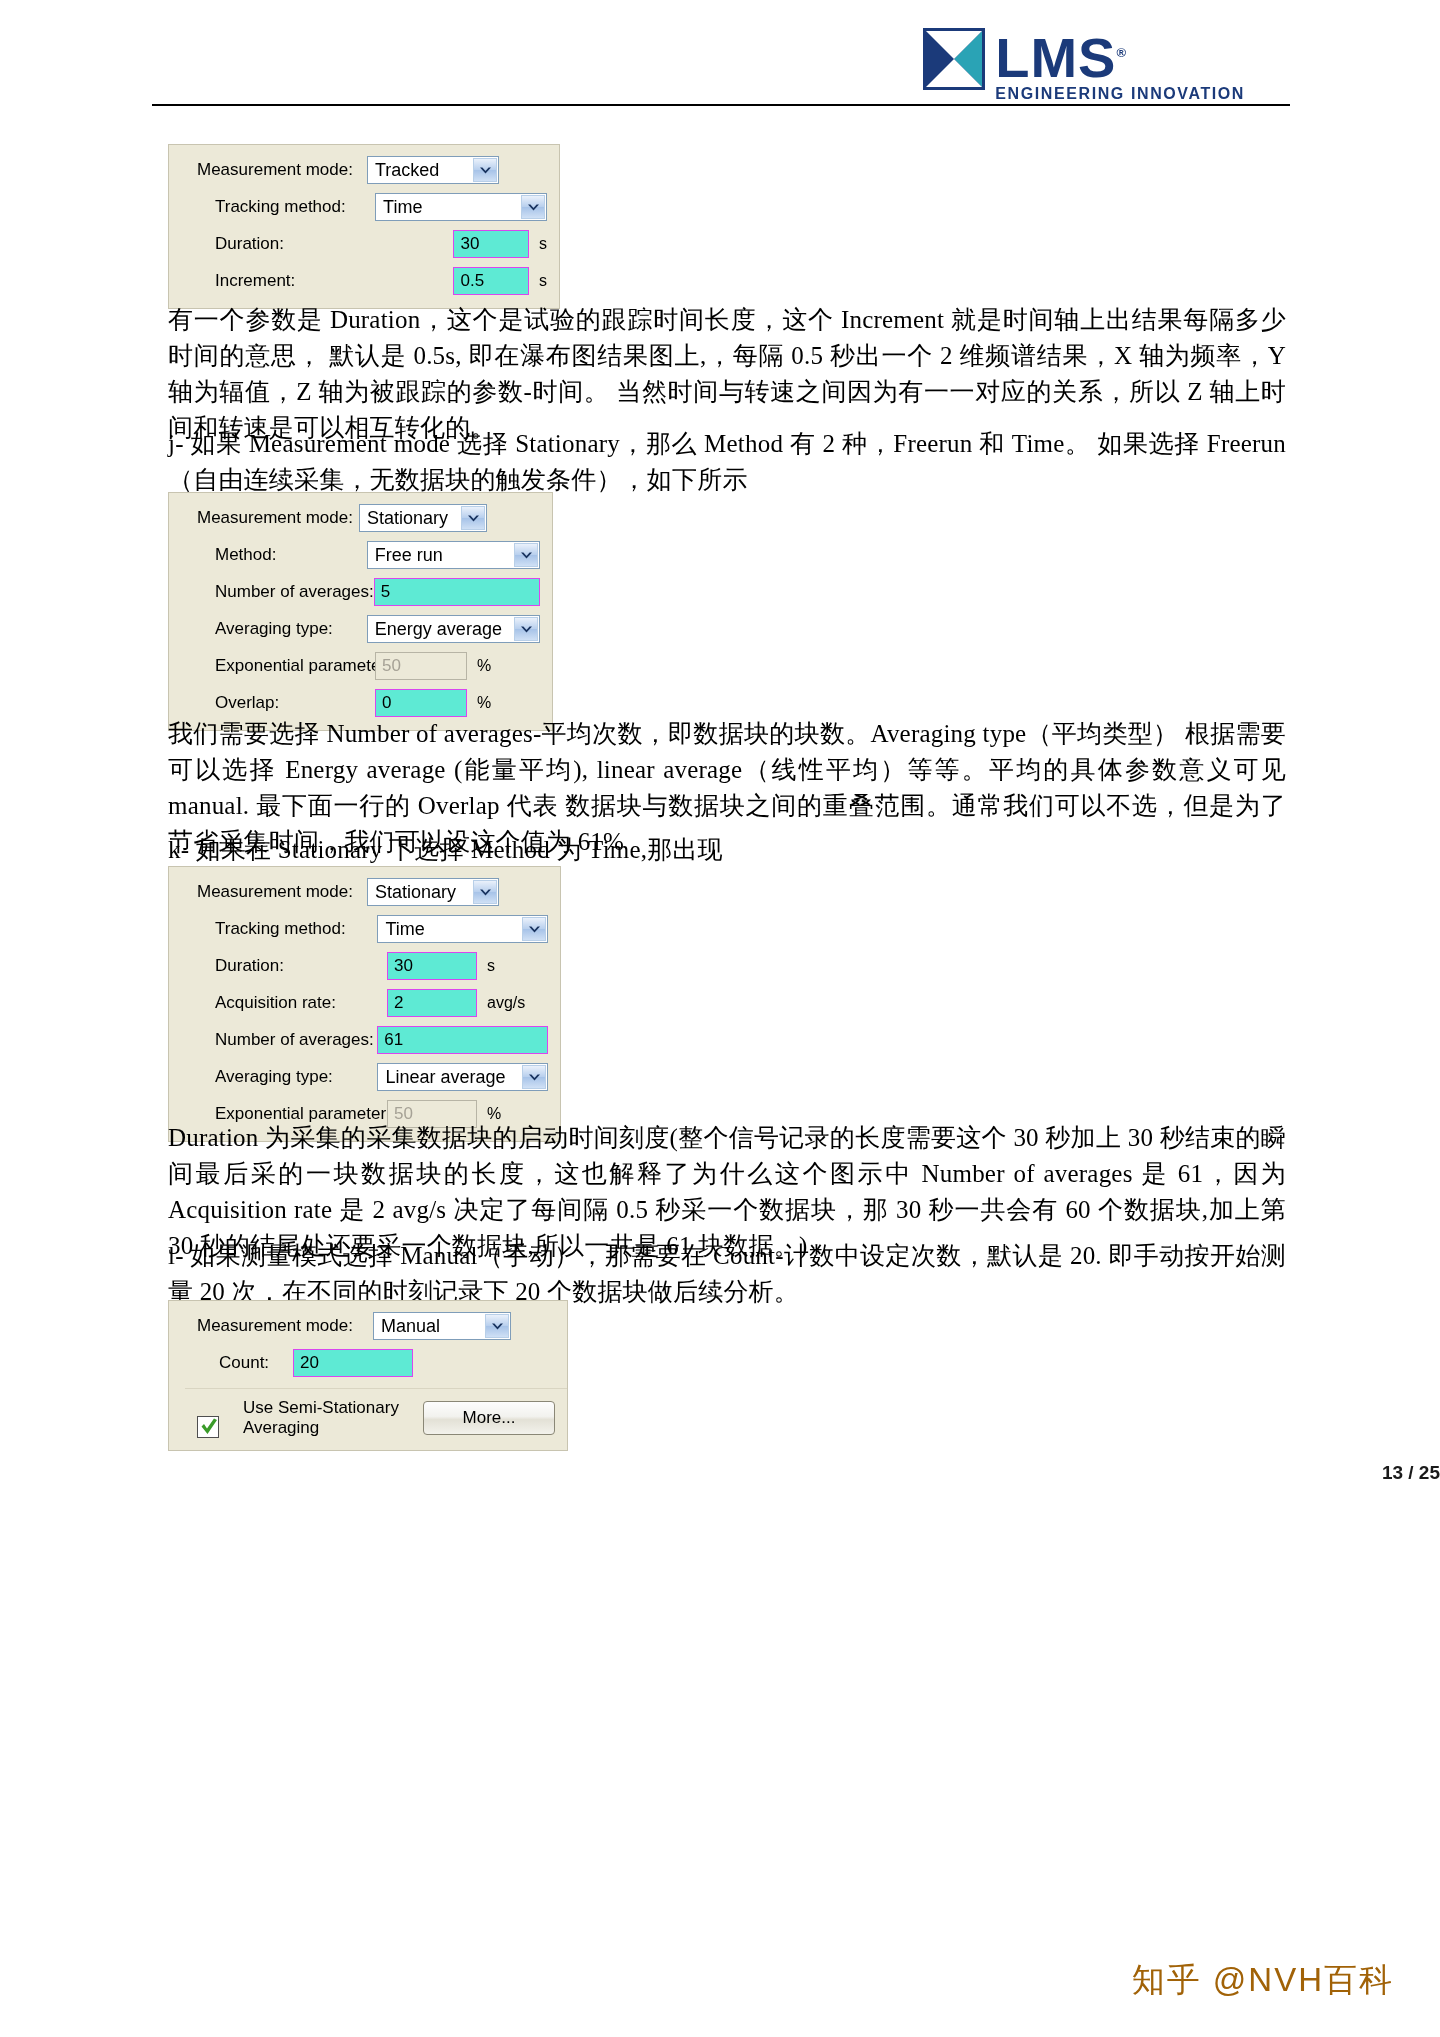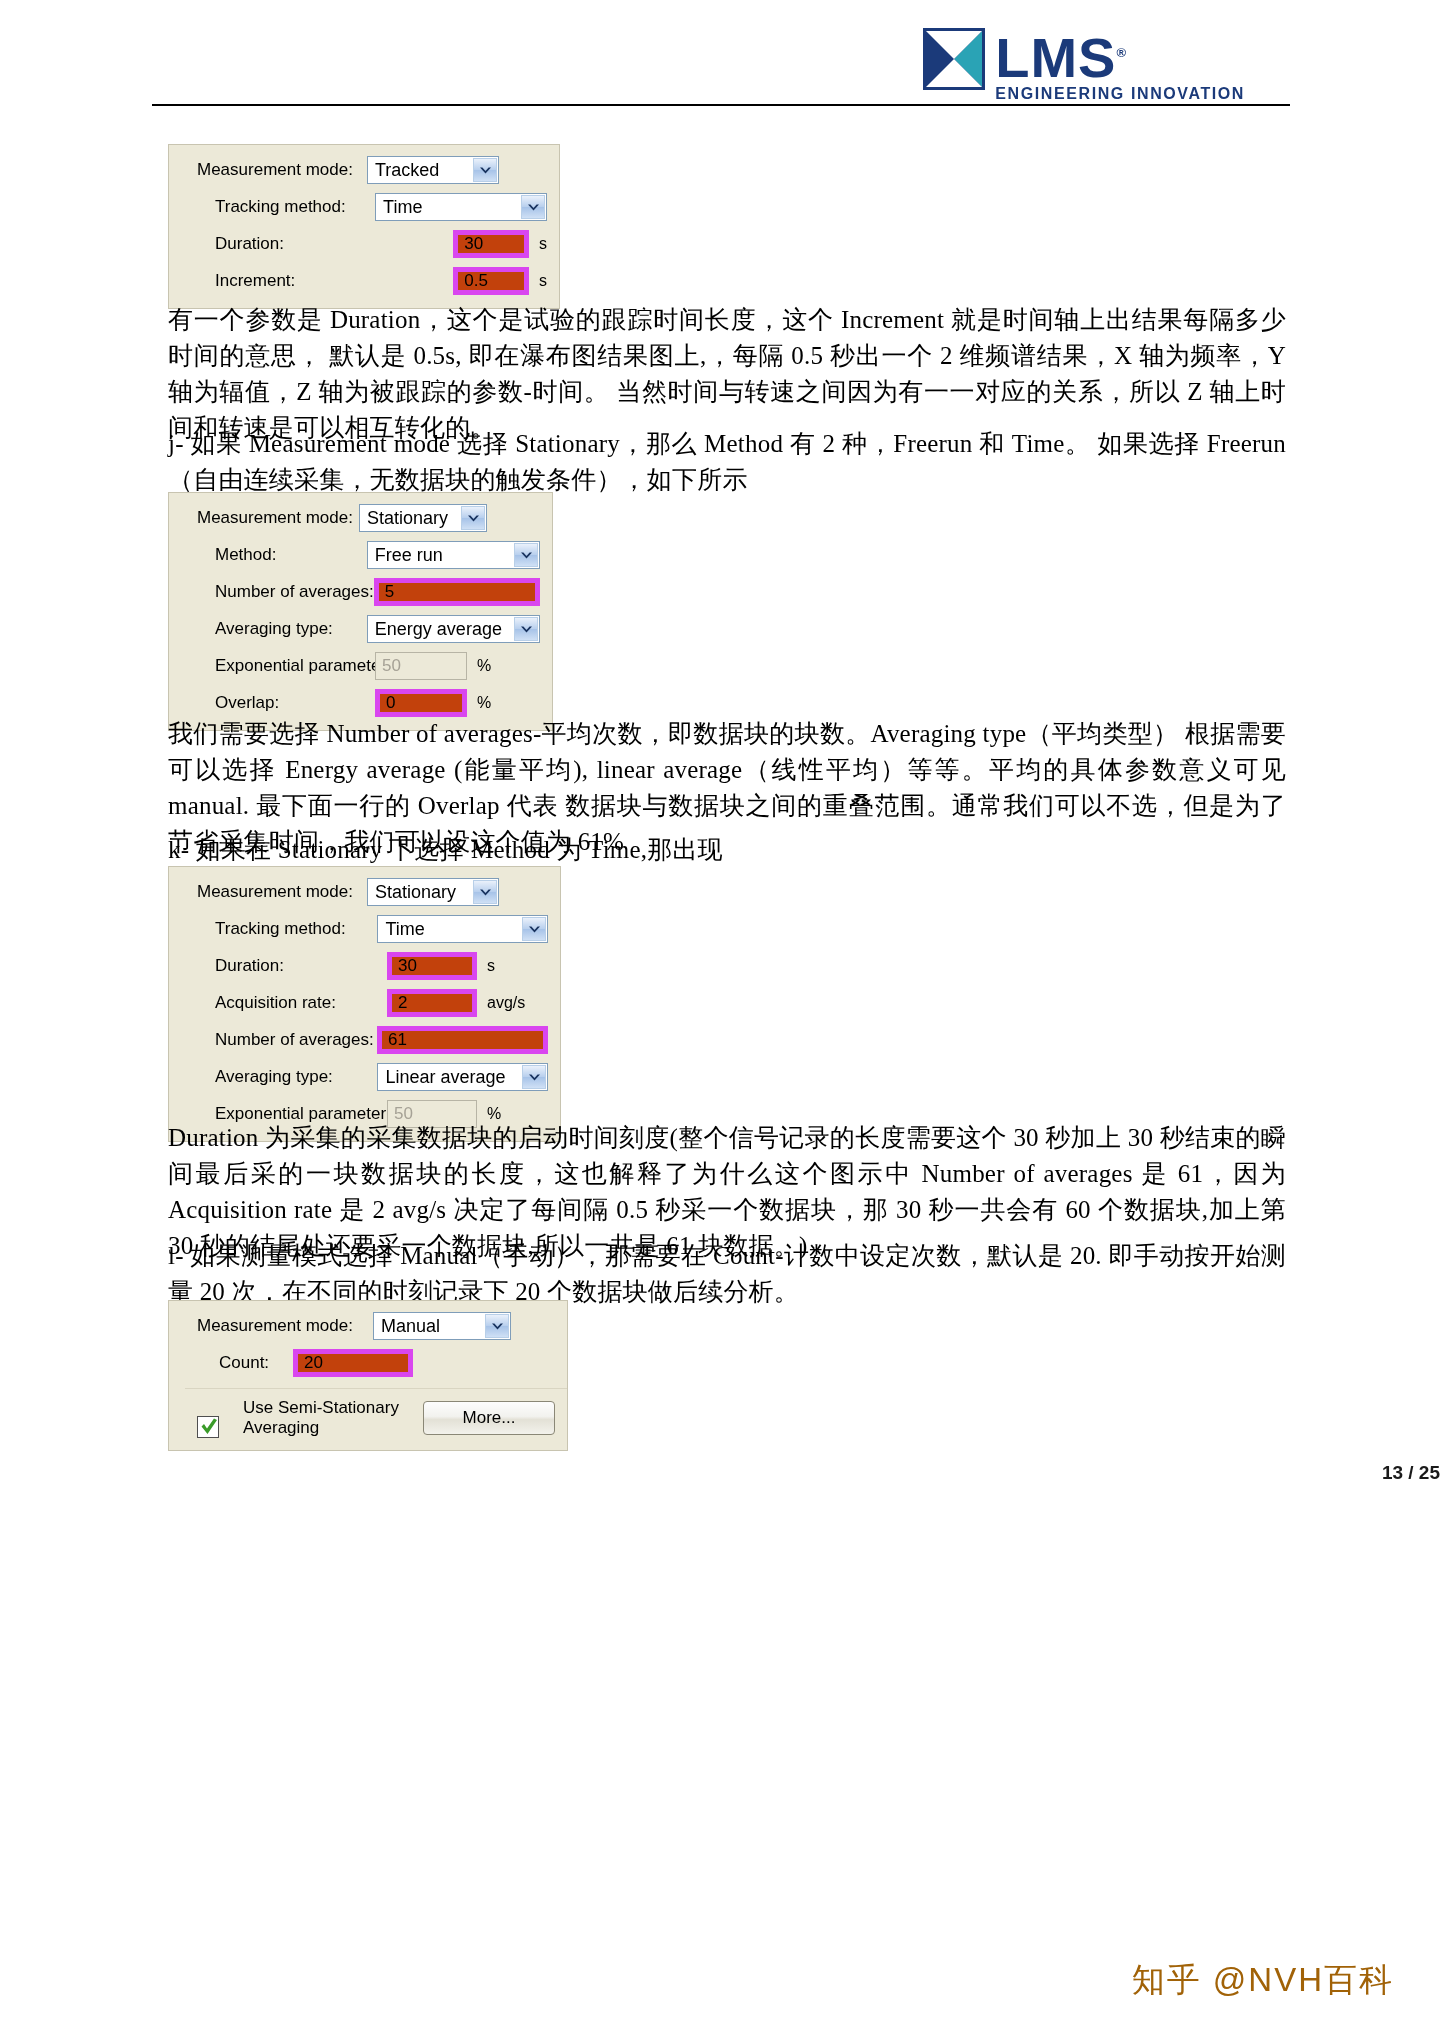--- a/index.html
+++ b/index.html
@@ -125,22 +125,22 @@
     margin: 1px;
     background: linear-gradient(180deg,#eaf1fb 0%, #b9d0ee 48%, #a7c3e8 52%, #cfe0f5 100%);
     border: 1px solid #b8cfe8;
     display: flex; align-items: center; justify-content: center;
     flex: none;
   }
   .combo .arrow svg { display: block; }
 
   
   .txt {
-    background: #c2410c;
-    border: 5px solid #d946ef;
+    background: #5eead4;
+    border: 1px solid #d946ef;
     height: 28px;
     display: flex;
     align-items: center;
     padding: 0 6px;
     font-size: 17px;
     color: #000;
   }
   .txt.disabled {
     background: #ece9d8;
     color: #a6a296;

